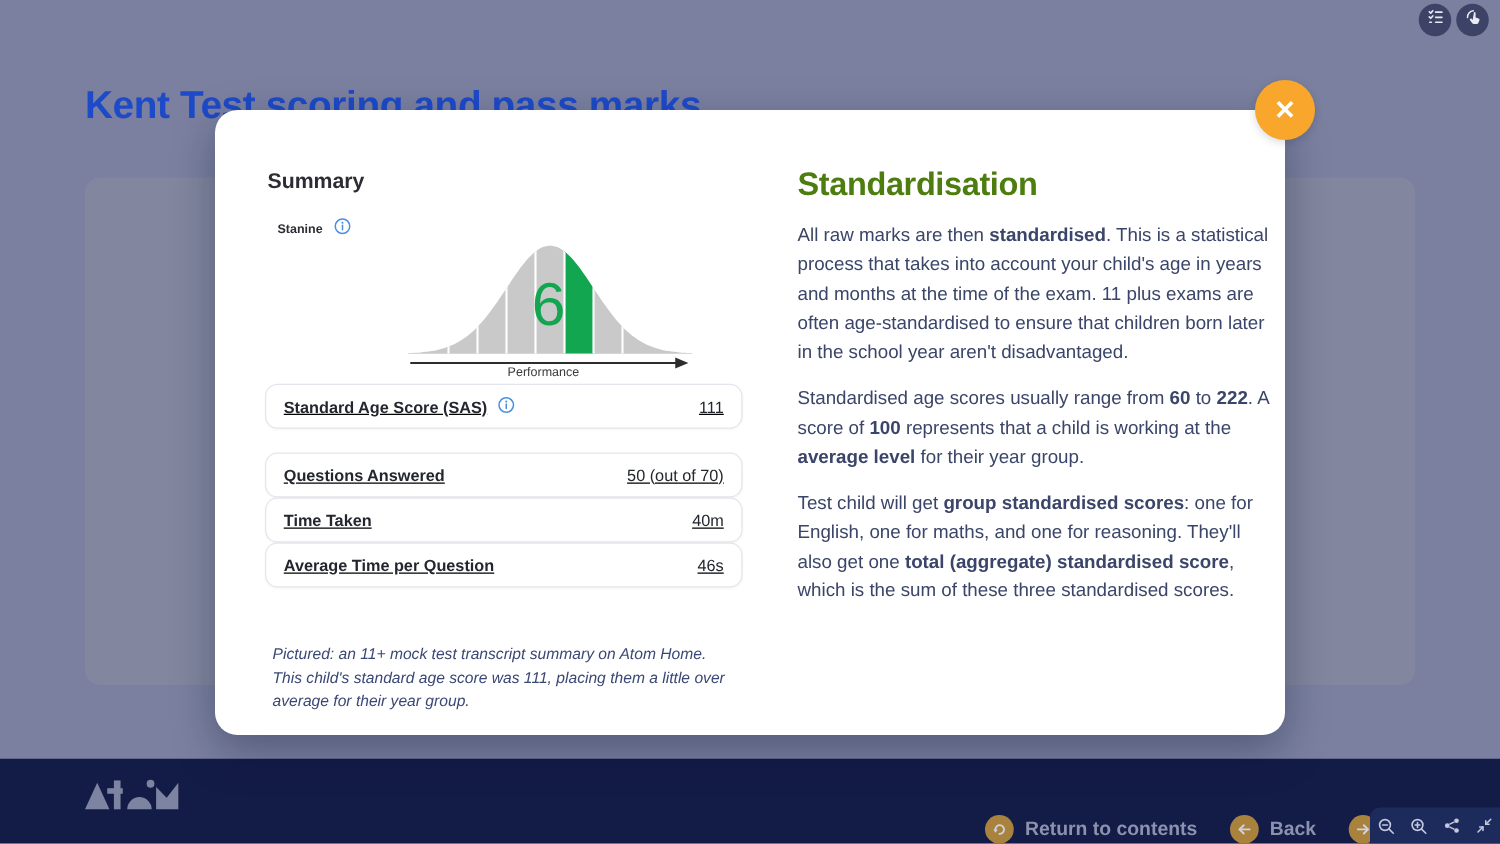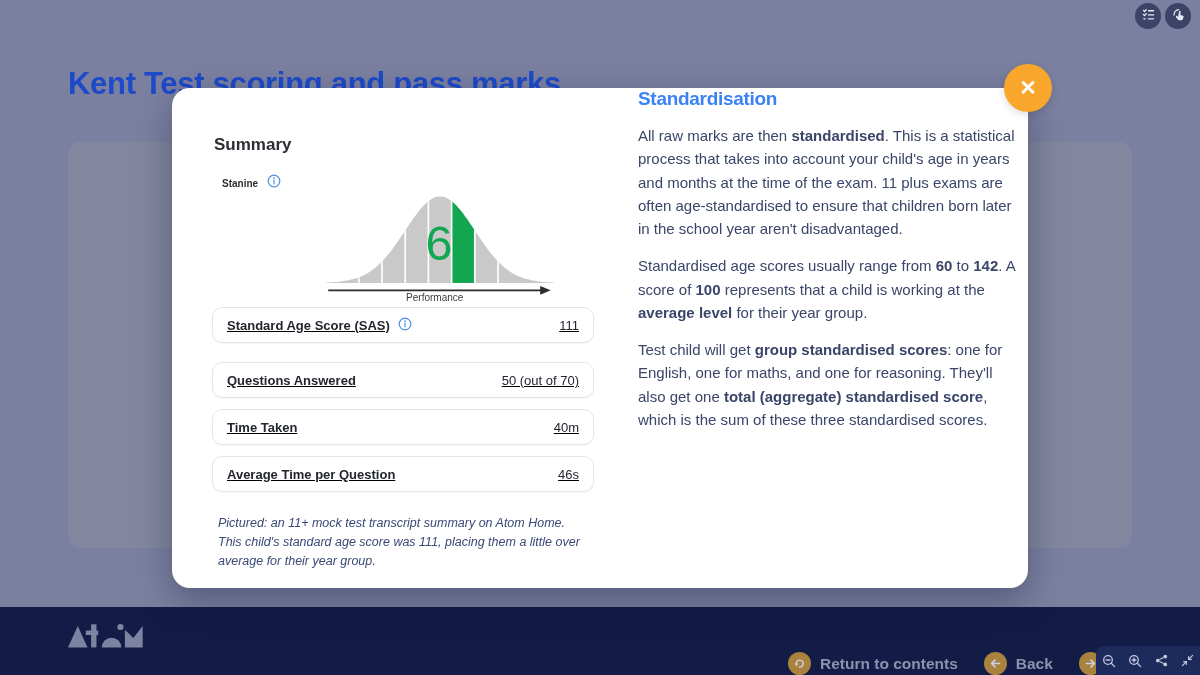--- a/index.html
+++ b/index.html
@@ -19,29 +19,29 @@
   .modal { position:absolute; left:172px; top:88px; width:856px; height:500px; background:#ffffff; border-radius:18px; box-shadow:0 12px 34px rgba(10,16,45,.35); z-index:3; }
   .close-btn { position:absolute; left:1004px; top:64px; width:48px; height:48px; border-radius:50%; background:#f8a72c; color:#ffffff; display:flex; align-items:center; justify-content:center; font-size:21px; font-weight:700; z-index:5; cursor:pointer; box-shadow:0 2px 8px rgba(0,0,0,.15); }
 
   
   .left-col { position:absolute; left:40px; top:0; width:382px; height:100%; }
   .summary-heading { position:absolute; left:2px; top:47px; font-size:17px; font-weight:700; color:#2c2c34; }
   .stanine-row { position:absolute; left:10px; top:86px; display:flex; align-items:center; gap:9px; }
   .stanine-label { font-size:10px; font-weight:700; color:#2c2c34; }
   .chart-wrap { position:absolute; left:112px; top:100px; width:232px; height:114px; }
   .rows { position:absolute; left:0; top:219px; width:382px;text-decoration:underline; }
-  .s-row { height:36px; border:1px solid #e3e6ec; border-radius:10px; background:#fff; display:flex; align-items:center; justify-content:space-between; padding:0 14px; margin-bottom:11px; box-shadow:0 1px 2px rgba(20,30,60,.04); }
+  .s-row { height:36px; border:1px solid #e3e6ec; border-radius:10px; background:#fff; display:flex; align-items:center; justify-content:space-between; padding:0 14px; box-shadow:0 1px 2px rgba(20,30,60,.04); }
   .s-row.first { margin-bottom:19px; }
   .s-row .lbl { font-size:13px; font-weight:700; color:#23262e; display:flex; align-items:center; gap:8px; }
   .s-row .val { font-size:13px; color:#23262e; }
   .caption { position:absolute; left:6px; top:426px; width:372px; font-size:12.5px; font-style:italic; color:#3a4875; line-height:1.5; }
 
   
   .right-col { position:absolute; left:466px; top:0; width:378px; }
-  .article-heading { font-size:19px; font-weight:800; color:#3b82f6; letter-spacing:-0.3px; }
+  .article-heading { margin-top:44px; font-size:26px; font-weight:800; color:#4d7c0f; letter-spacing:-0.3px; }
   .article p { margin-top:14px; font-size:15px; line-height:1.55; color:#3a4569; }
   .article p b { font-weight:700; }
 
   
   .footer { position:absolute; left:0; top:607px; width:1200px; height:68px; background:#131c47; z-index:2; }
   .logo { position:absolute; left:68px; top:13px; }
   .footer-nav { position:absolute; left:788px; top:0; height:68px; display:flex; align-items:flex-end; gap:26px; }
   .nav-item { display:flex; align-items:center; gap:9px; cursor:pointer; }
   .nav-circle { width:23px; height:23px; border-radius:50%; background:#a9823e; display:flex; align-items:center; justify-content:center; }
   .nav-label { font-size:15.5px; font-weight:700; color:#8c92ae; }
@@ -149,21 +149,21 @@
           <span class="val">46s</span>
         </div>
       </div>
 
       <div class="caption">Pictured: an 11+ mock test transcript summary on Atom Home. This child's standard age score was 111, placing them a little over average for their year group.</div>
     </div>
 
     <div class="right-col article">
       <div class="article-heading">Standardisation</div>
       <p><span>All raw marks are then </span><b>standardised</b><span>. This is a statistical process that takes into account your child's age in years and months at the time of the exam. 11 plus exams are often age-standardised to ensure that children born later in the school year aren't disadvantaged.</span></p>
-      <p><span>Standardised age scores usually range from </span><b>60</b><span> to </span><b>142</b><span>. A score of </span><b>100</b><span> represents that a child is working at the </span><b>average level</b><span> for their year group.</span></p>
+      <p><span>Standardised age scores usually range from </span><b>60</b><span> to </span><b>222</b><span>. A score of </span><b>100</b><span> represents that a child is working at the </span><b>average level</b><span> for their year group.</span></p>
       <p><span>Test child will get </span><b>group standardised scores</b><span>: one for English, one for maths, and one for reasoning. They'll also get one </span><b>total (aggregate) standardised score</b><span>, which is the sum of these three standardised scores.</span></p>
     </div>
   </div>
 
   <div class="close-btn">
     <span>✕</span>
   </div>
 
   <div class="footer">
     <div class="logo">

